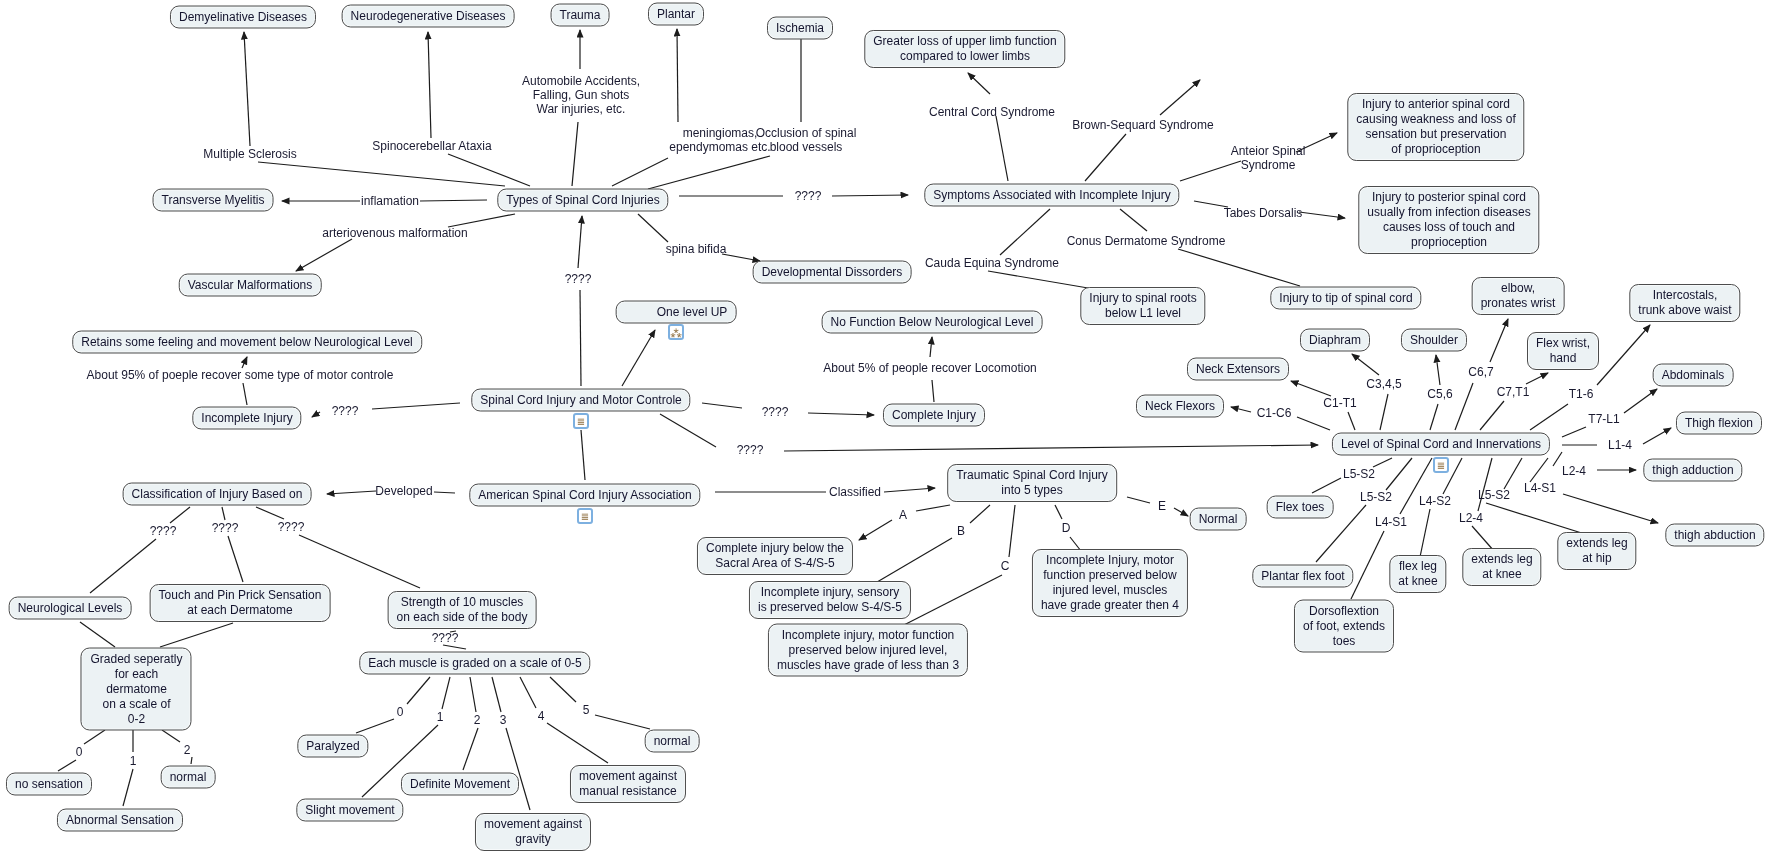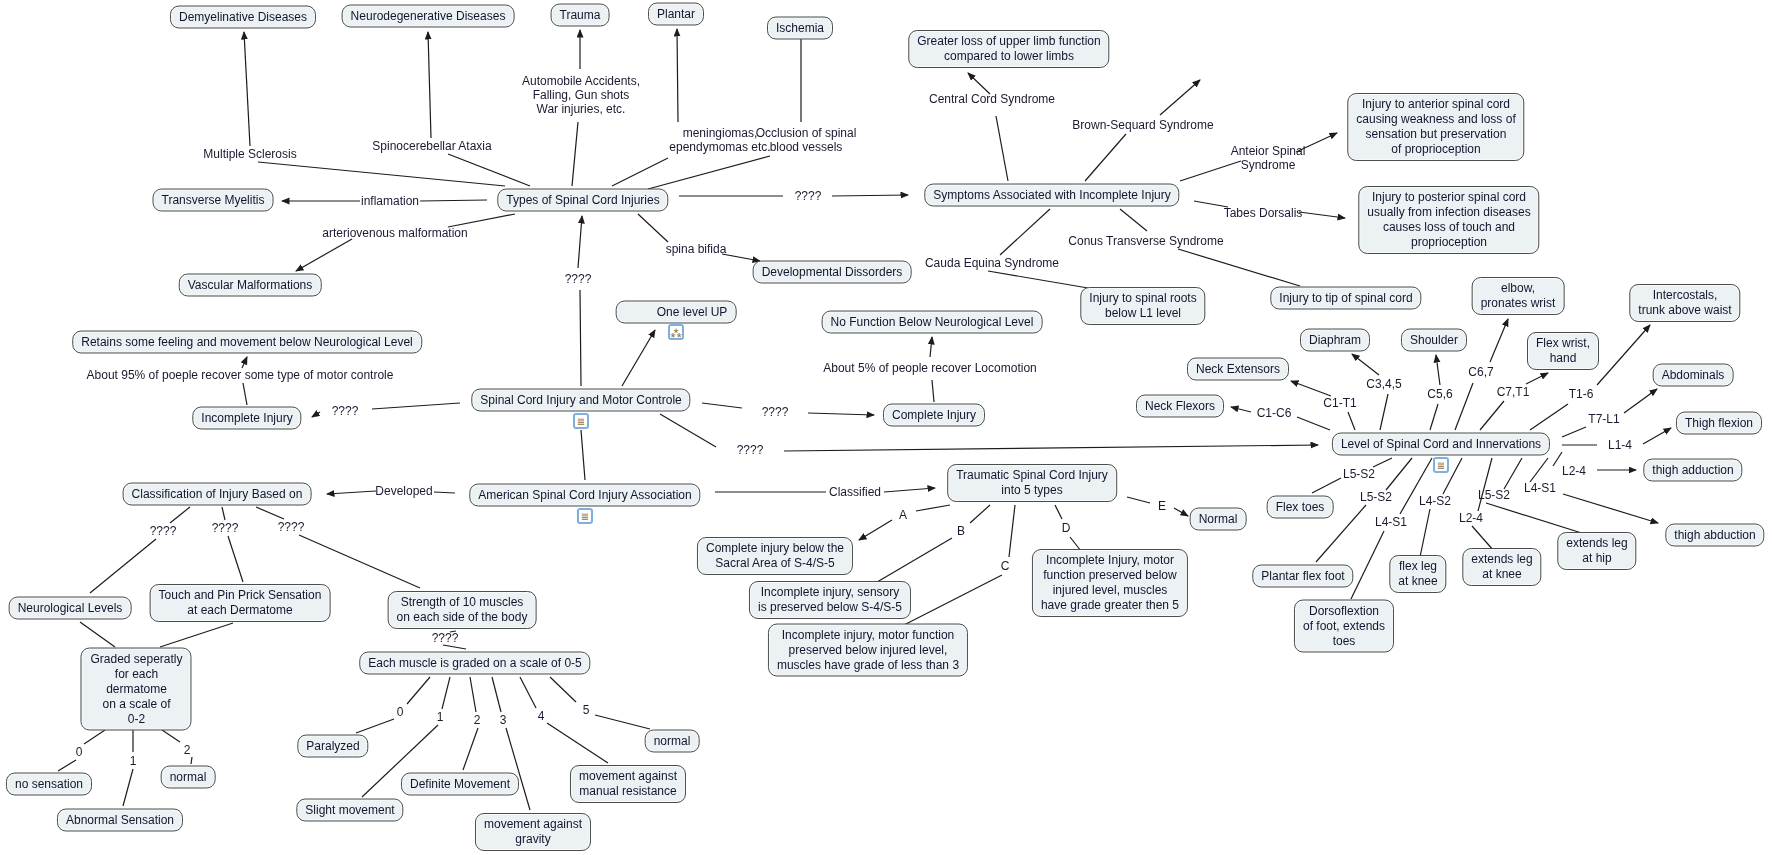--- a/index.html
+++ b/index.html
@@ -146,21 +146,21 @@
       <line x1="1412" y1="458" x2="1386" y2="490" stroke="#1c1c1c" stroke-width="1.2"></line>
       <line x1="1366" y1="505" x2="1316" y2="562" stroke="#1c1c1c" stroke-width="1.2"></line>
       <line x1="1392" y1="458" x2="1373" y2="467" stroke="#1c1c1c" stroke-width="1.2"></line>
       <line x1="1341" y1="478" x2="1312" y2="493" stroke="#1c1c1c" stroke-width="1.2"></line>
     </svg>
 <div class="node" style="left: 243px; top: 17px;">Demyelinative Diseases</div>
     <div class="node" style="left: 428px; top: 16px;">Neurodegenerative Diseases</div>
     <div class="node" style="left: 580px; top: 15px;">Trauma</div>
     <div class="node" style="left: 676px; top: 14px;">Plantar</div>
     <div class="node" style="left: 800px; top: 20px; margin-top: 8px;">Ischemia</div>
-    <div class="node" style="left: 965px; top: 49px; margin-left: 44px;">Greater loss of upper limb function
+    <div class="node" style="left: 965px; top: 49px;">Greater loss of upper limb function
 compared to lower limbs</div>
     <div class="node" style="left: 1436px; top: 127px;">Injury to anterior spinal cord
 causing weakness and loss of
 sensation but preservation
 of proprioception</div>
     <div class="node" style="left: 1449px; top: 220px;">Injury to posterior spinal cord
 usually from infection diseases
 causes loss of touch and
 proprioception</div>
     <div class="node" style="left: 213px; top: 200px;">Transverse Myelitis</div>
@@ -208,21 +208,21 @@
     <div class="node" style="left: 1344px; top: 626px;">Dorsoflextion
 of foot, extends
 toes</div>
     <div class="node" style="left: 775px; top: 556px;">Complete injury below the
 Sacral Area of S-4/S-5</div>
     <div class="node" style="left: 830px; top: 600px;">Incomplete injury, sensory
 is preserved below S-4/S-5</div>
     <div class="node" style="left: 1110px; top: 583px;">Incomplete Injury, motor
 function preserved below
 injured level, muscles
-have grade greater then 5</div>
+have grade greater then 4</div>
     <div class="node" style="left: 868px; top: 650px;">Incomplete injury, motor function
 preserved below injured level,
 muscles have grade of less than 3</div>
     <div class="node" style="left: 70px; top: 608px;">Neurological Levels</div>
     <div class="node" style="left: 240px; top: 603px;">Touch and Pin Prick Sensation
 at each Dermatome</div>
     <div class="node" style="left: 462px; top: 610px;">Strength of 10 muscles
 on each side of the body</div>
     <div class="node" style="left: 136px; top: 689px; padding-left: 9px;">Graded seperatly
 for each
@@ -248,26 +248,26 @@
 War injuries, etc.</div>
     <div class="label" style="left: 720px; top: 140px;">meningiomas,
 ependymomas etc.</div>
     <div class="label" style="left: 806px; top: 140px;">Occlusion of spinal
 blood vessels</div>
     <div class="label" style="left: 390px; top: 201px;">inflamation</div>
     <div class="label" style="left: 808px; top: 196px;">????</div>
     <div class="label" style="left: 395px; top: 233px;">arteriovenous malformation</div>
     <div class="label" style="left: 696px; top: 249px;">spina bifida</div>
     <div class="label" style="left: 578px; top: 279px;">????</div>
-    <div class="label" style="left: 992px; top: 99px;">Central Cord Syndrome</div>
+    <div class="label" style="left: 992px; top: 112px;">Central Cord Syndrome</div>
     <div class="label" style="left: 1143px; top: 125px;">Brown-Sequard Syndrome</div>
     <div class="label" style="left: 1268px; top: 158px;">Anteior Spinal
 Syndrome</div>
     <div class="label" style="left: 1263px; top: 213px;">Tabes Dorsalis</div>
-    <div class="label" style="left: 1146px; top: 241px;">Conus Transverse Syndrome</div>
+    <div class="label" style="left: 1146px; top: 241px;">Conus Dermatome Syndrome</div>
     <div class="label" style="left: 992px; top: 263px;">Cauda Equina Syndrome</div>
     <div class="label" style="left: 240px; top: 375px;">About 95% of poeple recover some type of motor controle</div>
     <div class="label" style="left: 345px; top: 411px;">????</div>
     <div class="label" style="left: 930px; top: 368px;">About 5% of people recover Locomotion</div>
     <div class="label" style="left: 775px; top: 412px;">????</div>
     <div class="label" style="left: 750px; top: 450px;">????</div>
     <div class="label" style="left: 404px; top: 491px;">Developed</div>
     <div class="label" style="left: 855px; top: 492px;">Classified</div>
     <div class="label" style="left: 163px; top: 531px;">????</div>
     <div class="label" style="left: 225px; top: 528px;">????</div>

